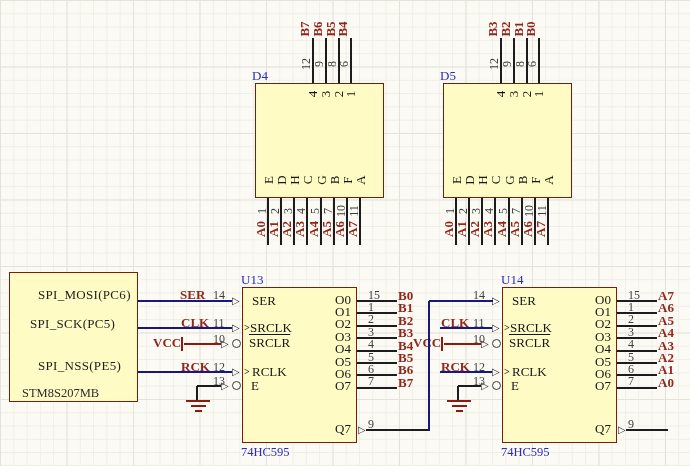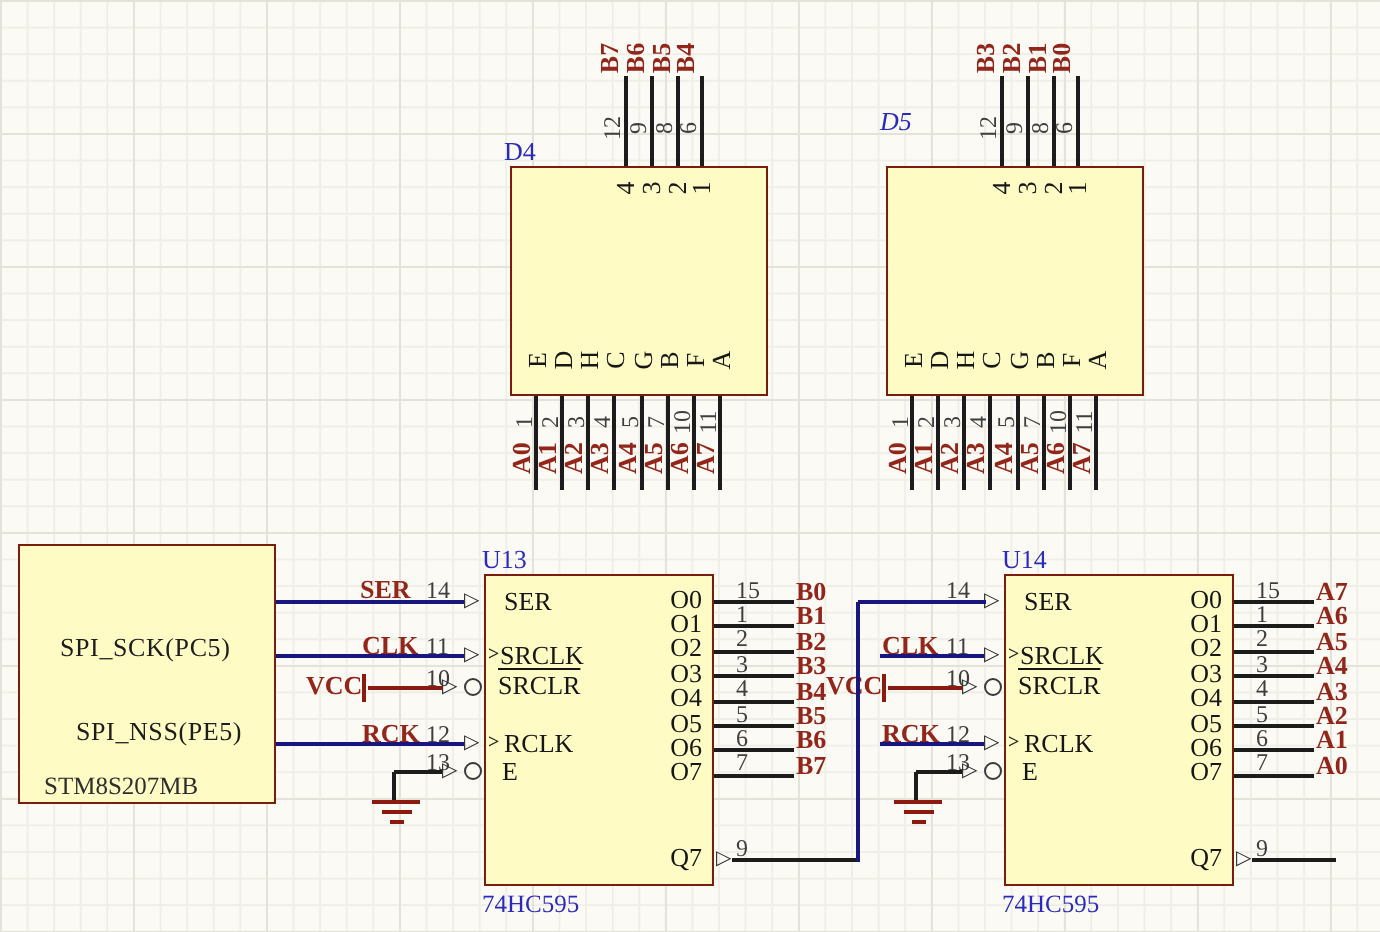--- a/index.html
+++ b/index.html
@@ -80,21 +80,21 @@
     <div class="t vt net" style="left: 306.8px; top: 222px;">A5</div>
     <div class="wire" style="left: 346px; top: 198px; width: 2px; height: 47px; background: rgb(28, 28, 28);"></div>
     <div class="t vt pname" style="left: 328px; top: 173px;">F</div>
     <div class="t vt num" style="left: 321px; top: 204px;">10</div>
     <div class="t vt net" style="left: 320px; top: 222px;">A6</div>
     <div class="wire" style="left: 358.8px; top: 198px; width: 2px; height: 47px; background: rgb(28, 28, 28);"></div>
     <div class="t vt pname" style="left: 340.8px; top: 173px;">A</div>
     <div class="t vt num" style="left: 333.8px; top: 204px;">11</div>
     <div class="t vt net" style="left: 332.8px; top: 222px;">A7</div>
     <div class="box" style="left: 443px; top: 83px; width: 129px; height: 115px;"></div>
-    <div class="t des" style="left: 440px; top: 54px; font-style: italic;">D5</div>
+    <div class="t des" style="left: 440px; top: 69px;">D5</div>
     <div class="wire" style="left: 500px; top: 38px; width: 2px; height: 45px; background: rgb(28, 28, 28);"></div>
     <div class="t vt net" style="left: 473px; top: 22px;">B3</div>
     <div class="t vt num" style="left: 474px; top: 57px;">12</div>
     <div class="t vt pname" style="left: 481px; top: 87px;">4</div>
     <div class="wire" style="left: 513px; top: 38px; width: 2px; height: 45px; background: rgb(28, 28, 28);"></div>
     <div class="t vt net" style="left: 486px; top: 22px;">B2</div>
     <div class="t vt num" style="left: 487px; top: 57px;">9</div>
     <div class="t vt pname" style="left: 494px; top: 87px;">3</div>
     <div class="wire" style="left: 525.5px; top: 38px; width: 2px; height: 45px; background: rgb(28, 28, 28);"></div>
     <div class="t vt net" style="left: 498.5px; top: 22px;">B1</div>
@@ -130,20 +130,21 @@
     <div class="t vt net" style="left: 494.8px; top: 222px;">A5</div>
     <div class="wire" style="left: 534px; top: 198px; width: 2px; height: 47px; background: rgb(28, 28, 28);"></div>
     <div class="t vt pname" style="left: 516px; top: 173px;">F</div>
     <div class="t vt num" style="left: 509px; top: 204px;">10</div>
     <div class="t vt net" style="left: 508px; top: 222px;">A6</div>
     <div class="wire" style="left: 546.8px; top: 198px; width: 2px; height: 47px; background: rgb(28, 28, 28);"></div>
     <div class="t vt pname" style="left: 528.8px; top: 173px;">A</div>
     <div class="t vt num" style="left: 521.8px; top: 204px;">11</div>
     <div class="t vt net" style="left: 520.8px; top: 222px;">A7</div>
     <div class="box" style="left: 9px; top: 272px; width: 129px; height: 130px;"></div>
+    <div class="t mcup" style="left: 38px; top: 288px;">SPI_MOSI(PC6)</div>
     <div class="t mcup" style="left: 30px; top: 317px;">SPI_SCK(PC5)</div>
     <div class="t mcup" style="left: 38px; top: 359px;">SPI_NSS(PE5)</div>
     <div class="t mcun" style="left: 22px; top: 386px;">STM8S207MB</div>
     <div class="wire" style="left: 138px; top: 300px; width: 94px; height: 2px; background: rgb(23, 23, 127);"></div>
     <div class="wire" style="left: 138px; top: 327px; width: 94px; height: 2px; background: rgb(23, 23, 127);"></div>
     <div class="wire" style="left: 138px; top: 371px; width: 94px; height: 2px; background: rgb(23, 23, 127);"></div>
     <div class="box" style="left: 242px; top: 287px; width: 115px; height: 156px;"></div>
     <div class="t des" style="left: 241px; top: 273px;">U13</div>
     <div class="t part" style="left: 241px; top: 445px;">74HC595</div>
     <div class="t pname" style="left: 252px; top: 294px;">SER</div>

